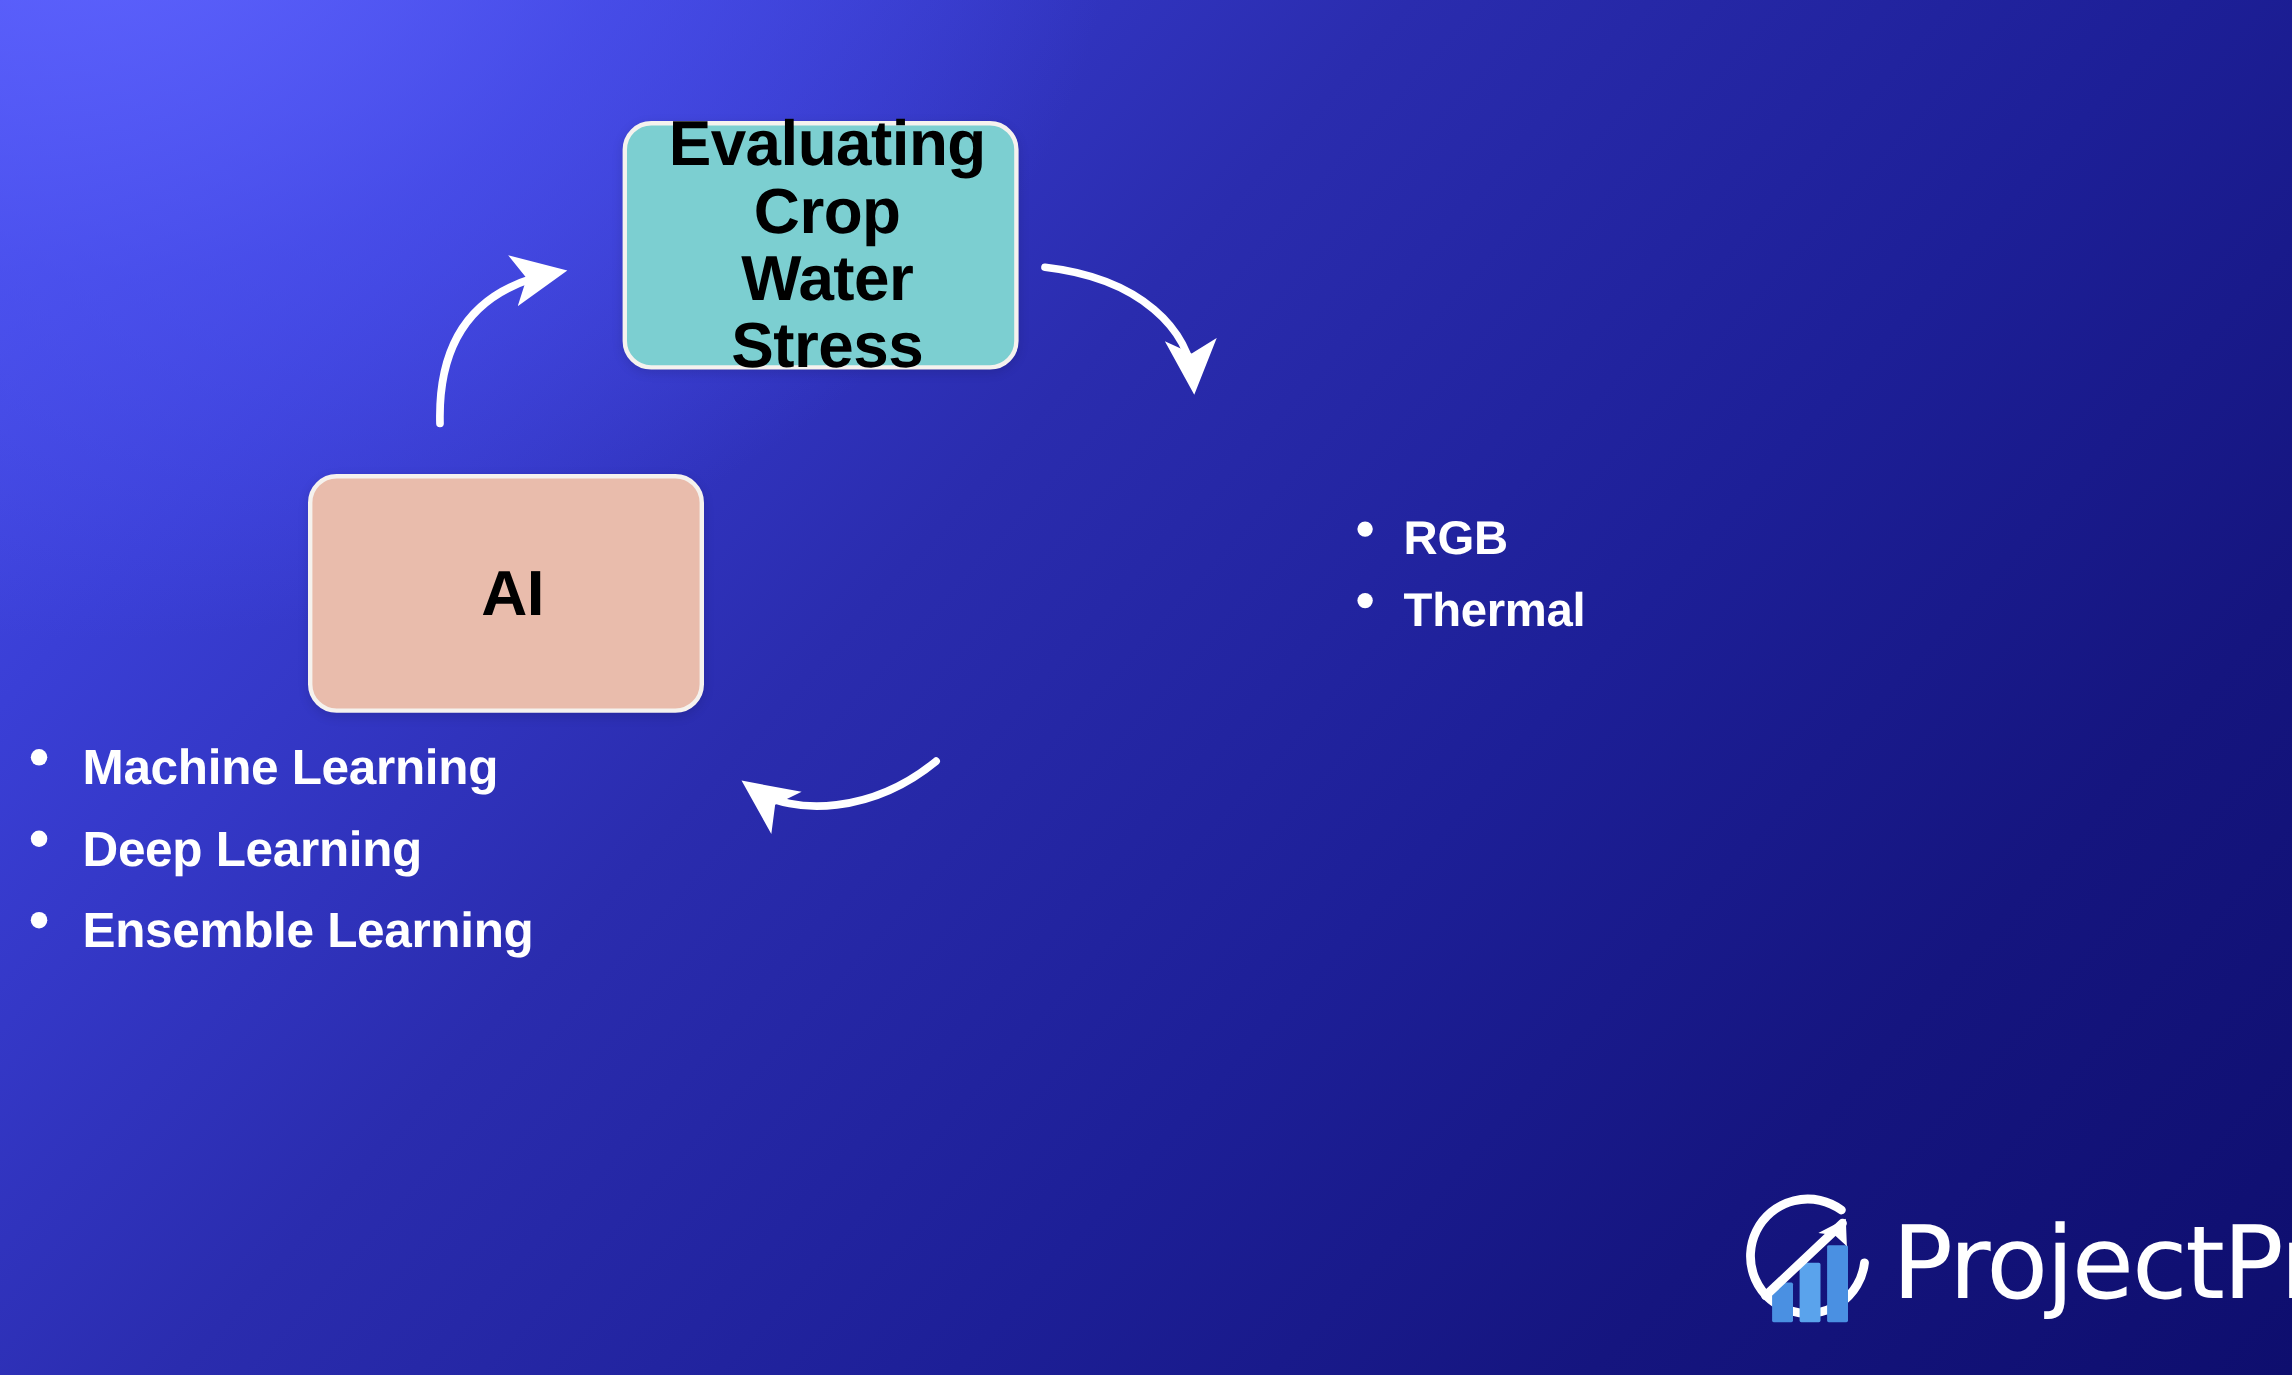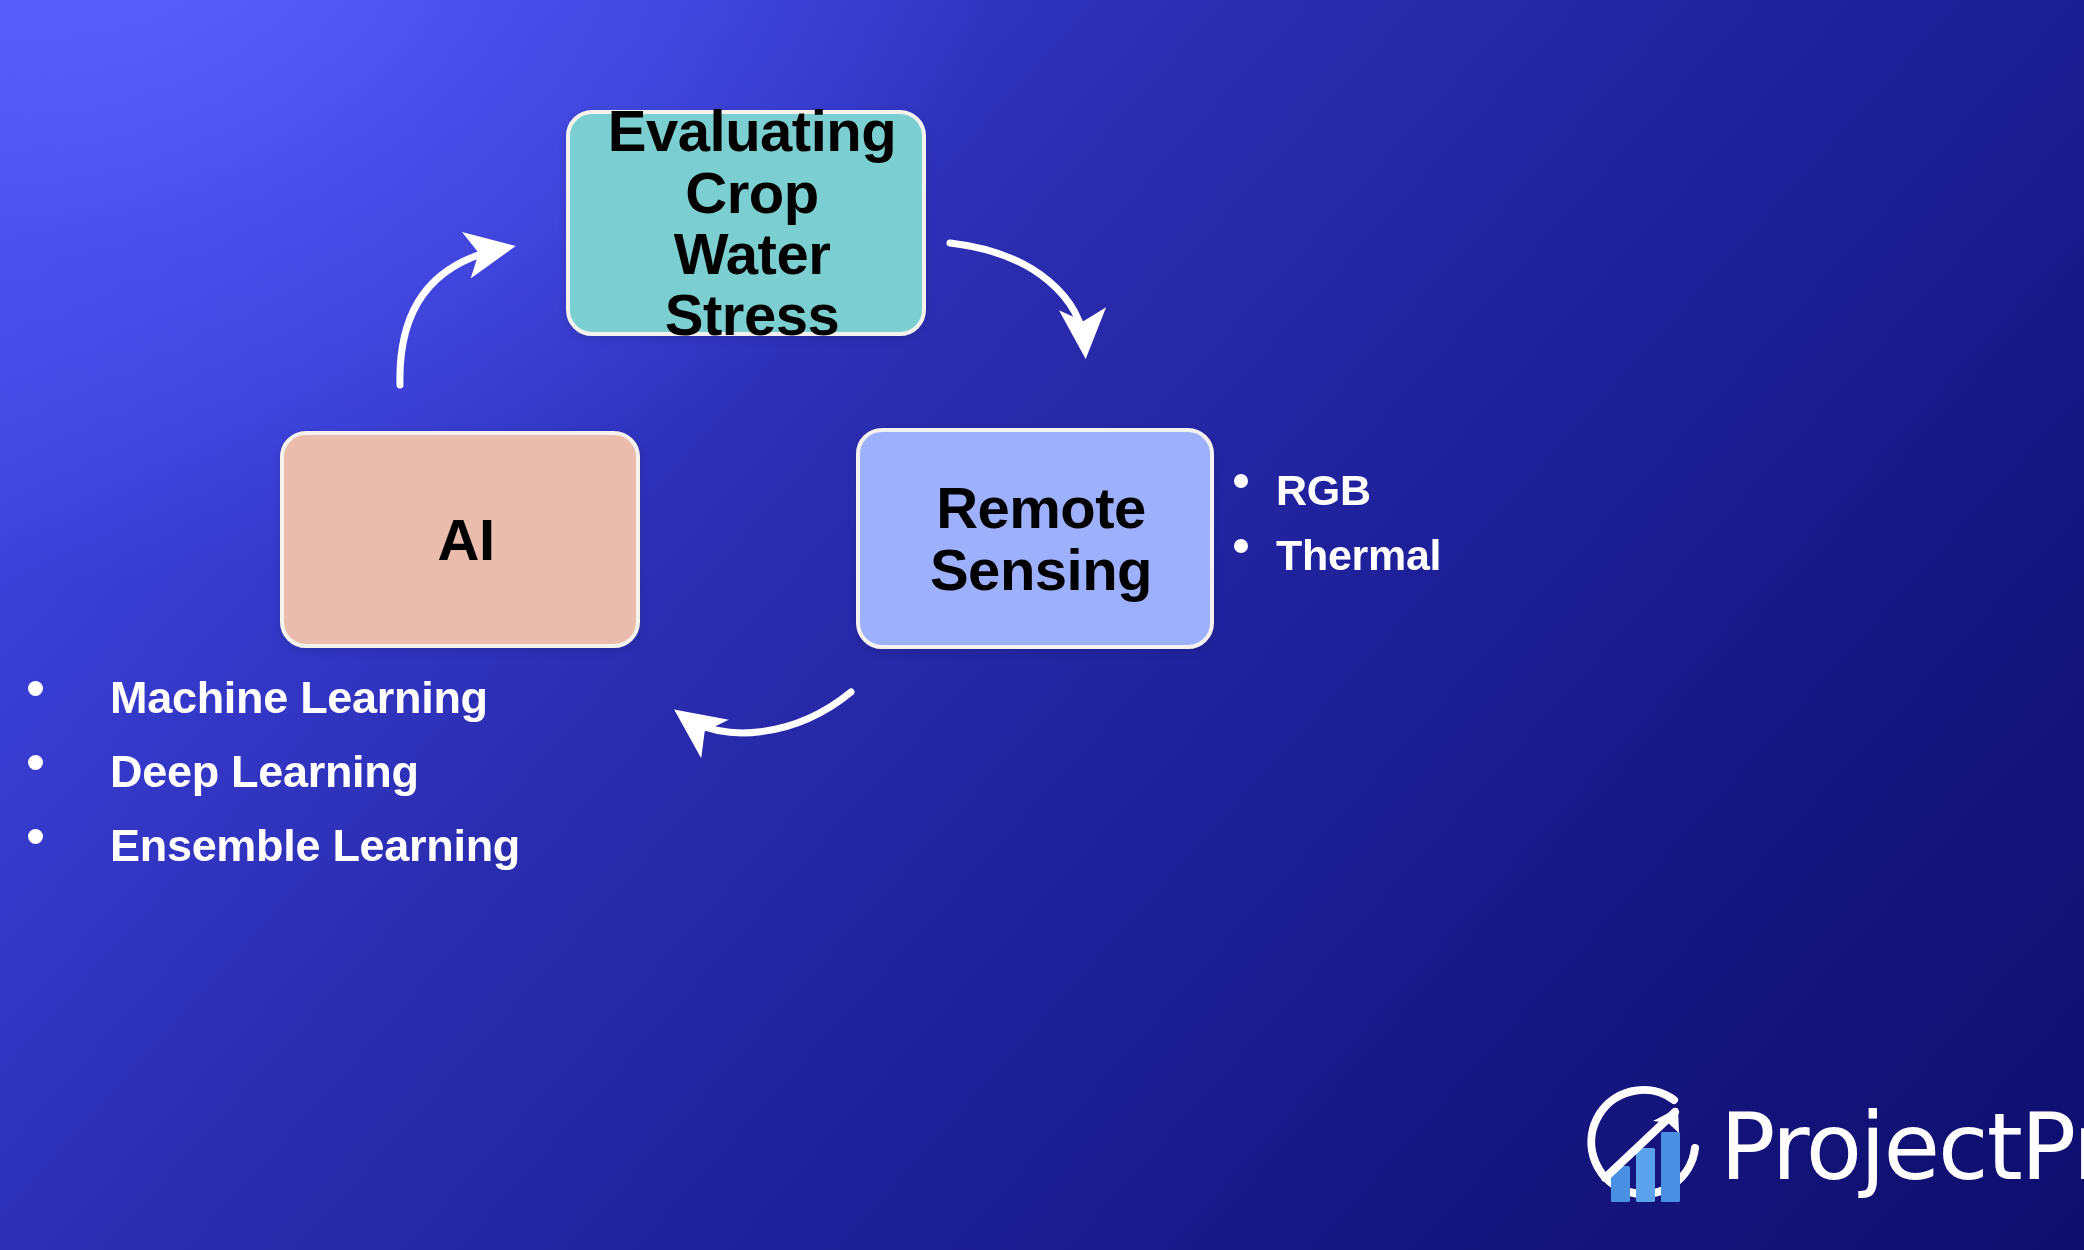--- a/index.html
+++ b/index.html
@@ -99,21 +99,21 @@
     flex: 0 0 auto;
     position: relative;
     top: -10px;
   }
 
   #bullets-left {
     left: 28px;
     top: 672px;
     font-size: 45px;
   }
-  #bullets-left li { margin-bottom: 22px; gap: 35px; }
+  #bullets-left li { margin-bottom: 22px; }
 
   #bullets-right {
     left: 1234px;
     top: 466px;
     font-size: 43px;
   }
   #bullets-right li { margin-bottom: 16px; }
   #bullets-right .dot { margin-right: 28px; width: 14px; height: 14px; }
 
   
@@ -160,23 +160,20 @@
   </svg>
 
   <div class="node" id="node-top">
     <span class="txt"><span>Evaluating</span><br><span>Crop</span><br><span>Water Stress</span></span>
   </div>
 
   <div class="node" id="node-ai">
     <span class="txt">AI</span>
   </div>
 
-  <div class="node" id="node-rs">
-    <span class="txt"><span>Remote</span><br><span>Sensing</span></span>
-  </div>
 
   <ul class="bullets" id="bullets-left">
     <li>
         <span class="dot"></span>
         <span>Machine Learning</span>
       </li>
     <li>
         <span class="dot"></span>
         <span>Deep Learning</span>
       </li>

